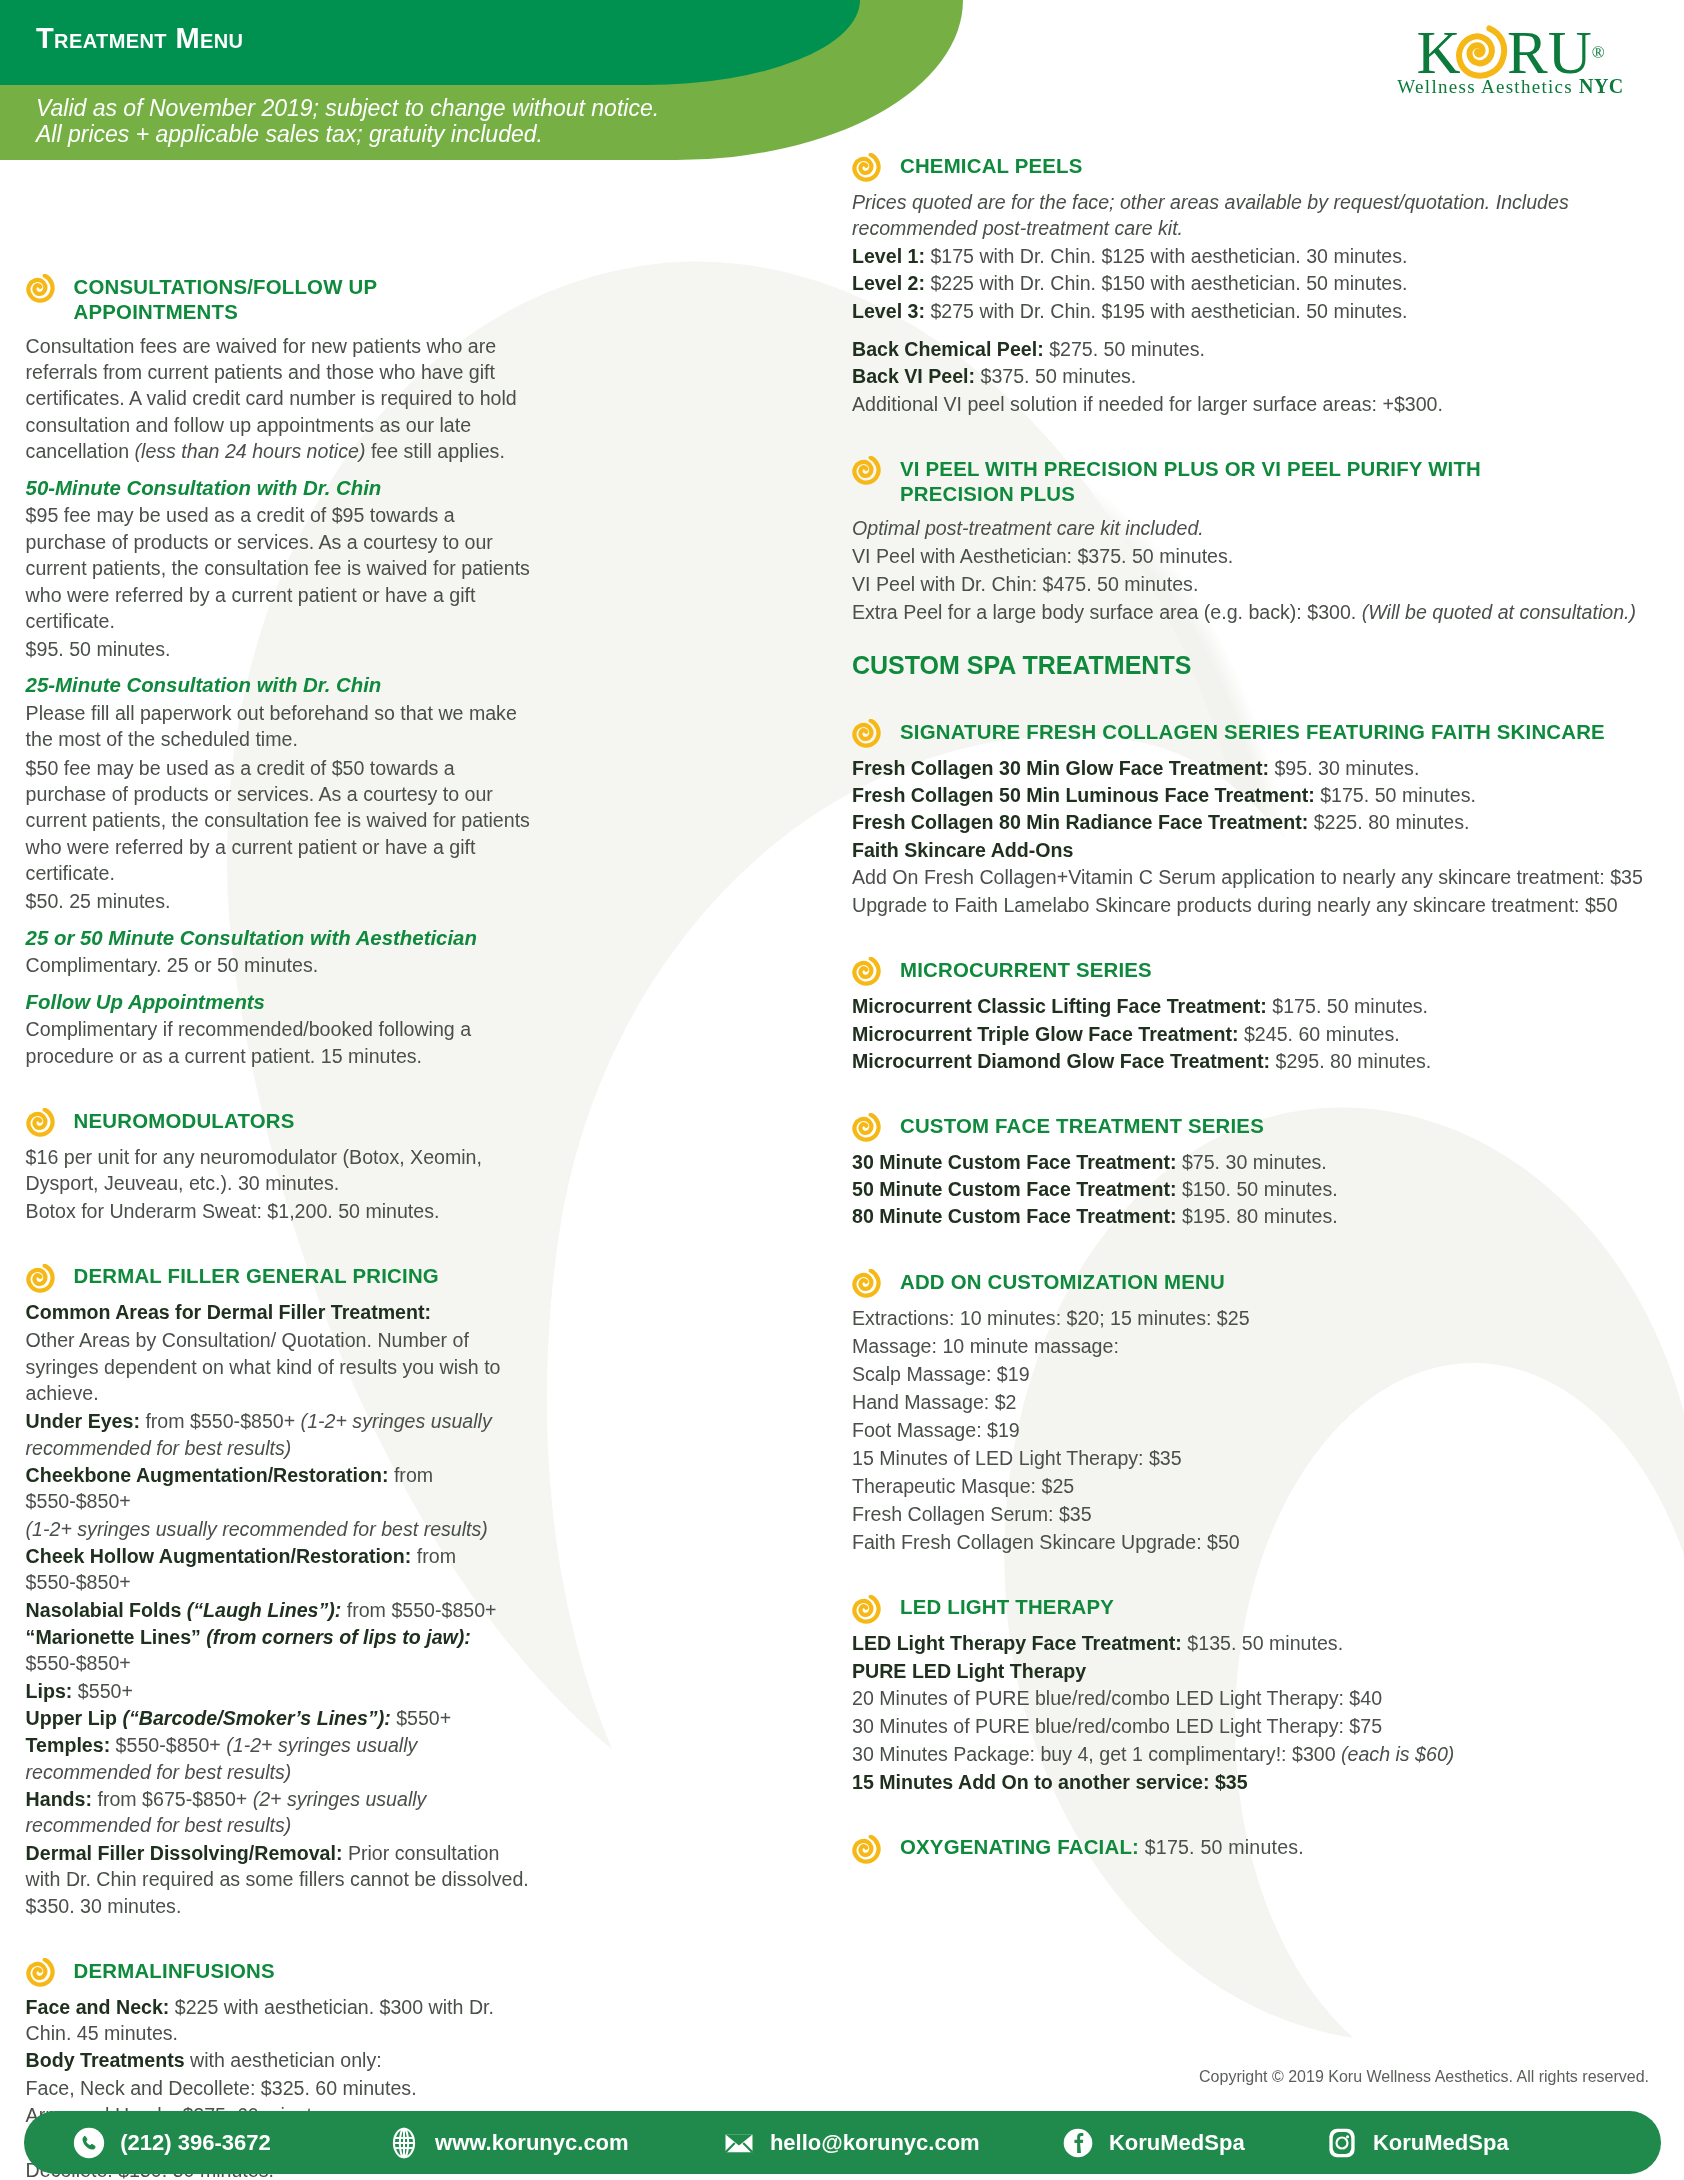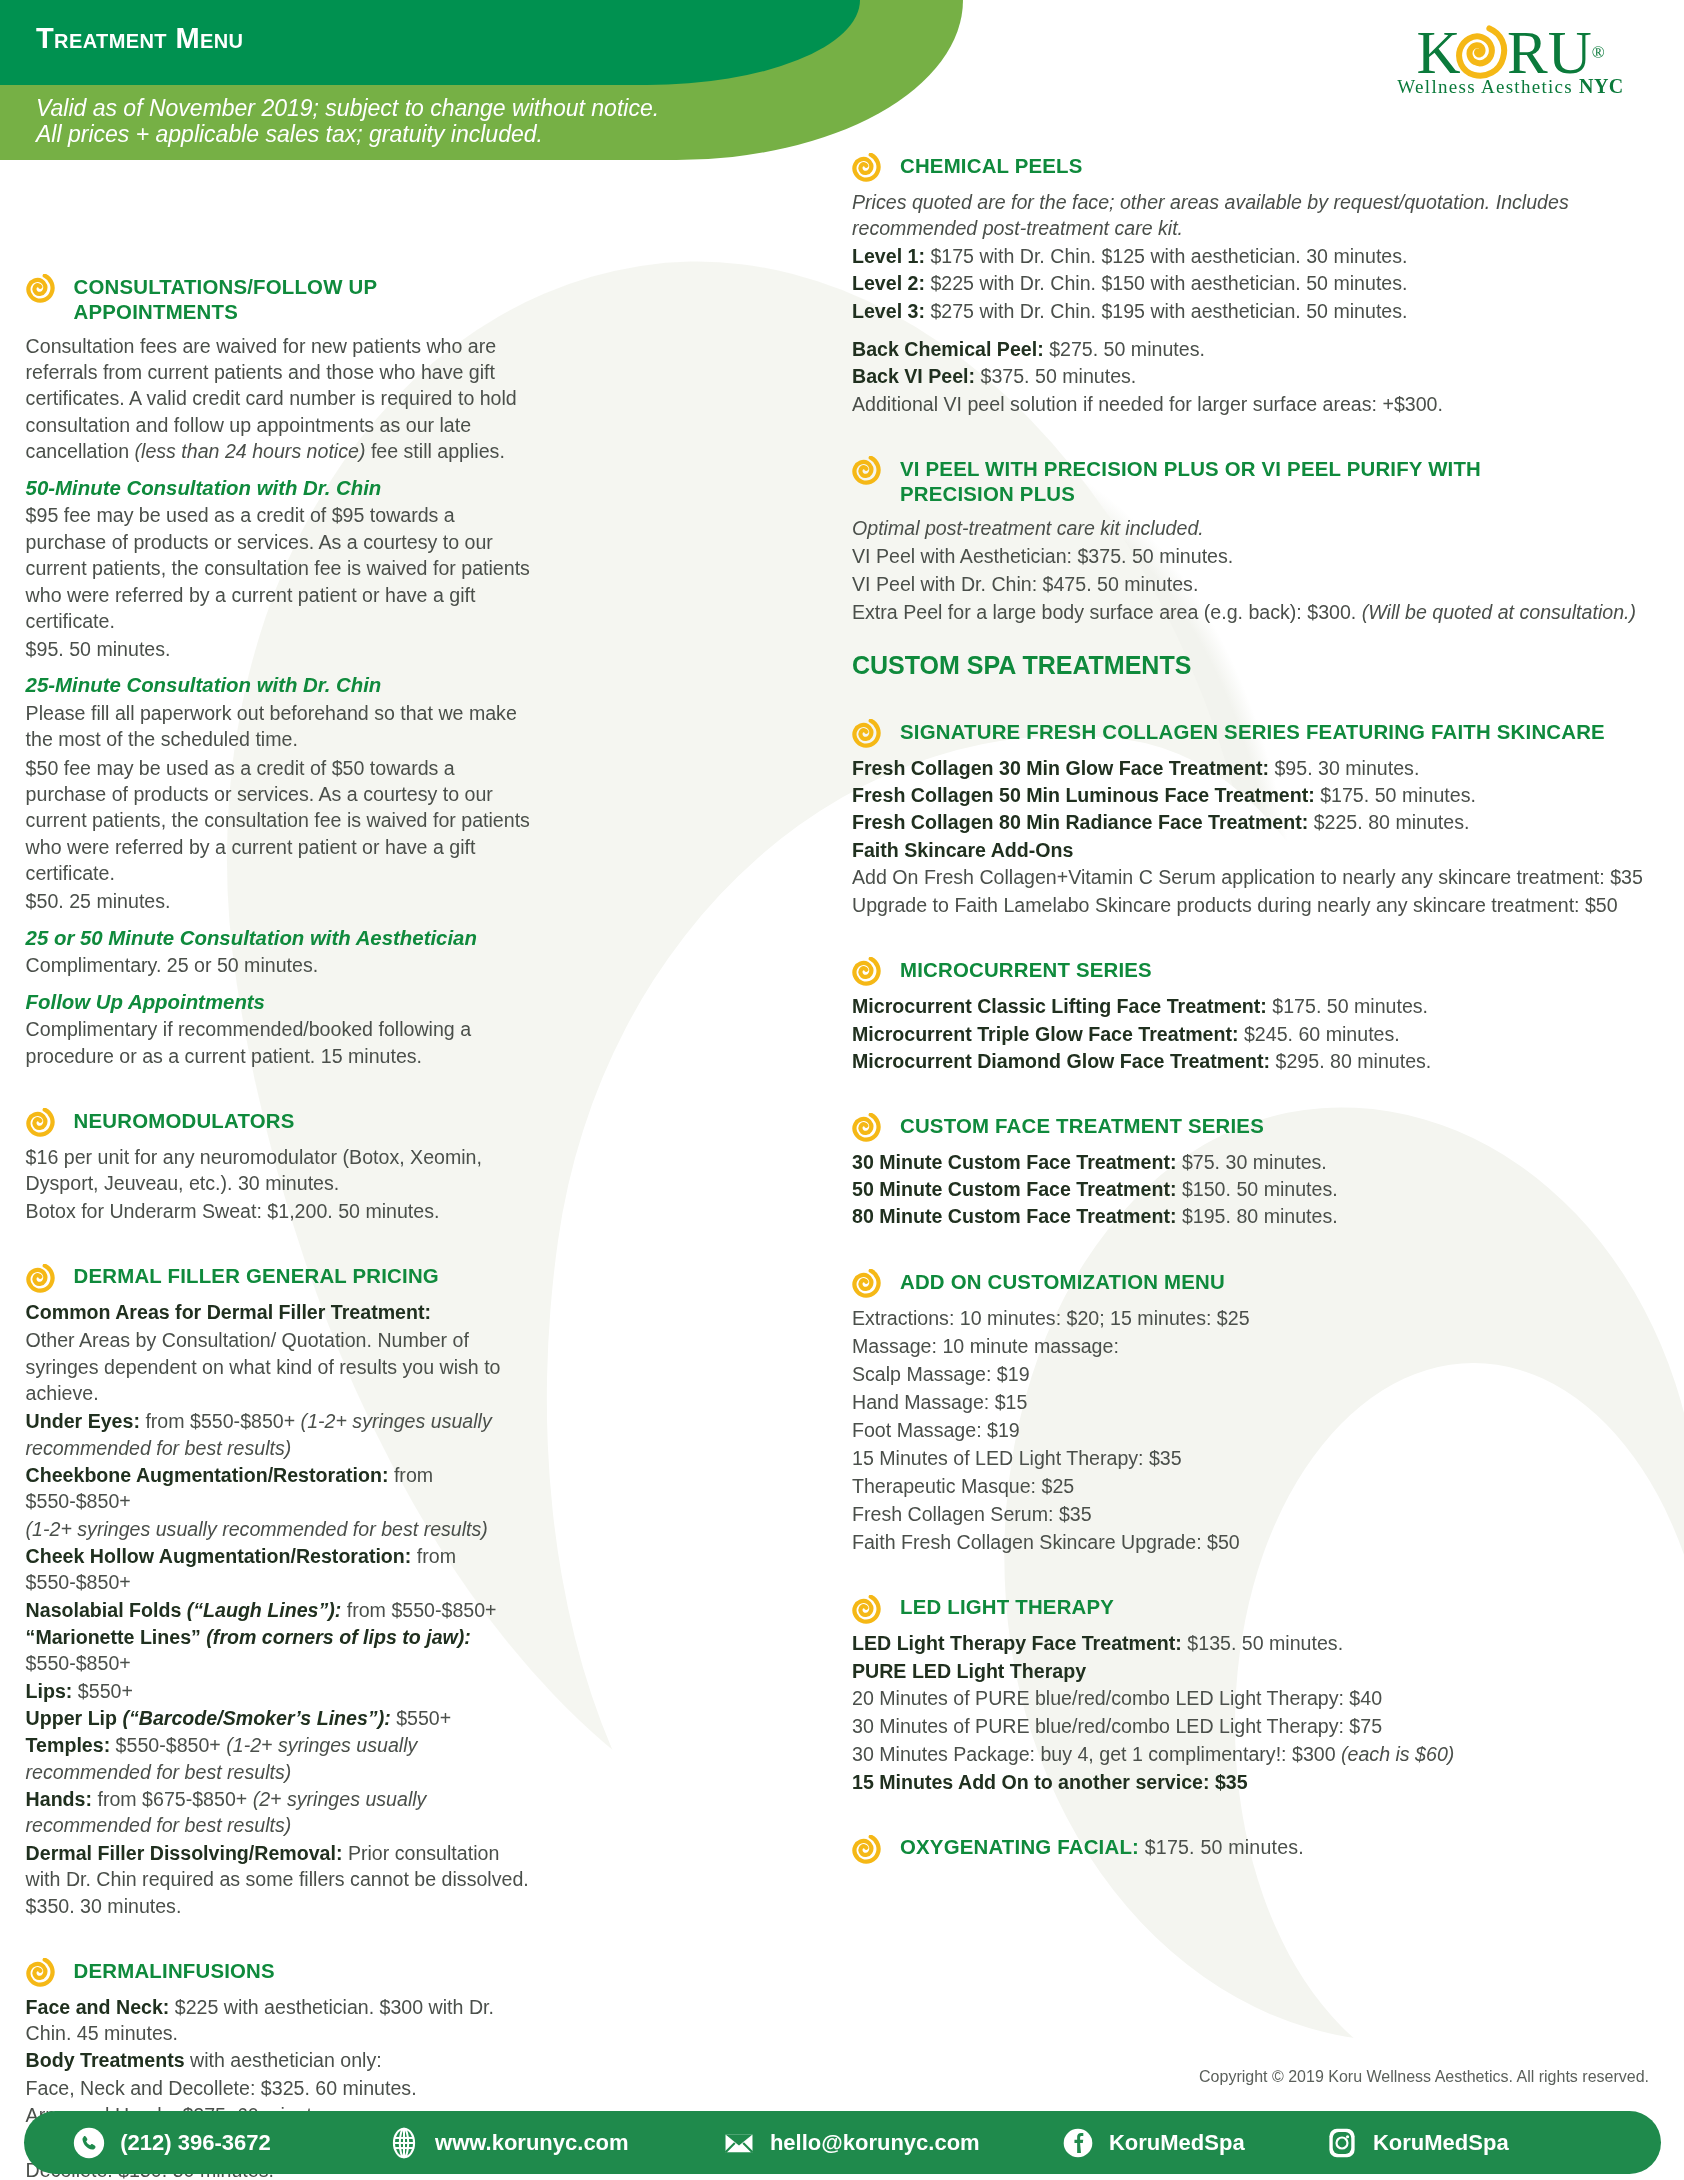--- a/index.html
+++ b/index.html
@@ -330,21 +330,21 @@
     <span class="koru-icon">
       <svg viewBox="0 0 34 34" width="29" height="29">
           <path d="M22 2 C30 6 33 15 30 22 C27 30 18 33 11 30 C4 27 1 19 4 13 C6.5 8 13 5.5 18 8 C22.5 10.3 24 16 21.5 20 C19.5 23.3 15 24.5 12 22 C9.5 20 9 16 11.5 14 C13.3 12.5 16 13 16.7 15" fill="none" stroke="#f5b816" stroke-width="5" stroke-linecap="round"></path>
         </svg>
     </span>
     <span class="sec-title">ADD ON CUSTOMIZATION MENU</span>
   </div>
   <p class="p">Extractions: 10 minutes: $20; 15 minutes: $25</p>
   <p class="p">Massage: 10 minute massage:</p>
   <p class="p">Scalp Massage: $19</p>
-  <p class="p">Hand Massage: $15</p>
+  <p class="p">Hand Massage: $2</p>
   <p class="p">Foot Massage: $19</p>
   <p class="p">15 Minutes of LED Light Therapy: $35</p>
   <p class="p">Therapeutic Masque: $25</p>
   <p class="p">Fresh Collagen Serum: $35</p>
   <p class="p">Faith Fresh Collagen Skincare Upgrade: $50</p>
 
   <div class="sec-head">
     <span class="koru-icon">
       <svg viewBox="0 0 34 34" width="29" height="29">
           <path d="M22 2 C30 6 33 15 30 22 C27 30 18 33 11 30 C4 27 1 19 4 13 C6.5 8 13 5.5 18 8 C22.5 10.3 24 16 21.5 20 C19.5 23.3 15 24.5 12 22 C9.5 20 9 16 11.5 14 C13.3 12.5 16 13 16.7 15" fill="none" stroke="#f5b816" stroke-width="5" stroke-linecap="round"></path>

